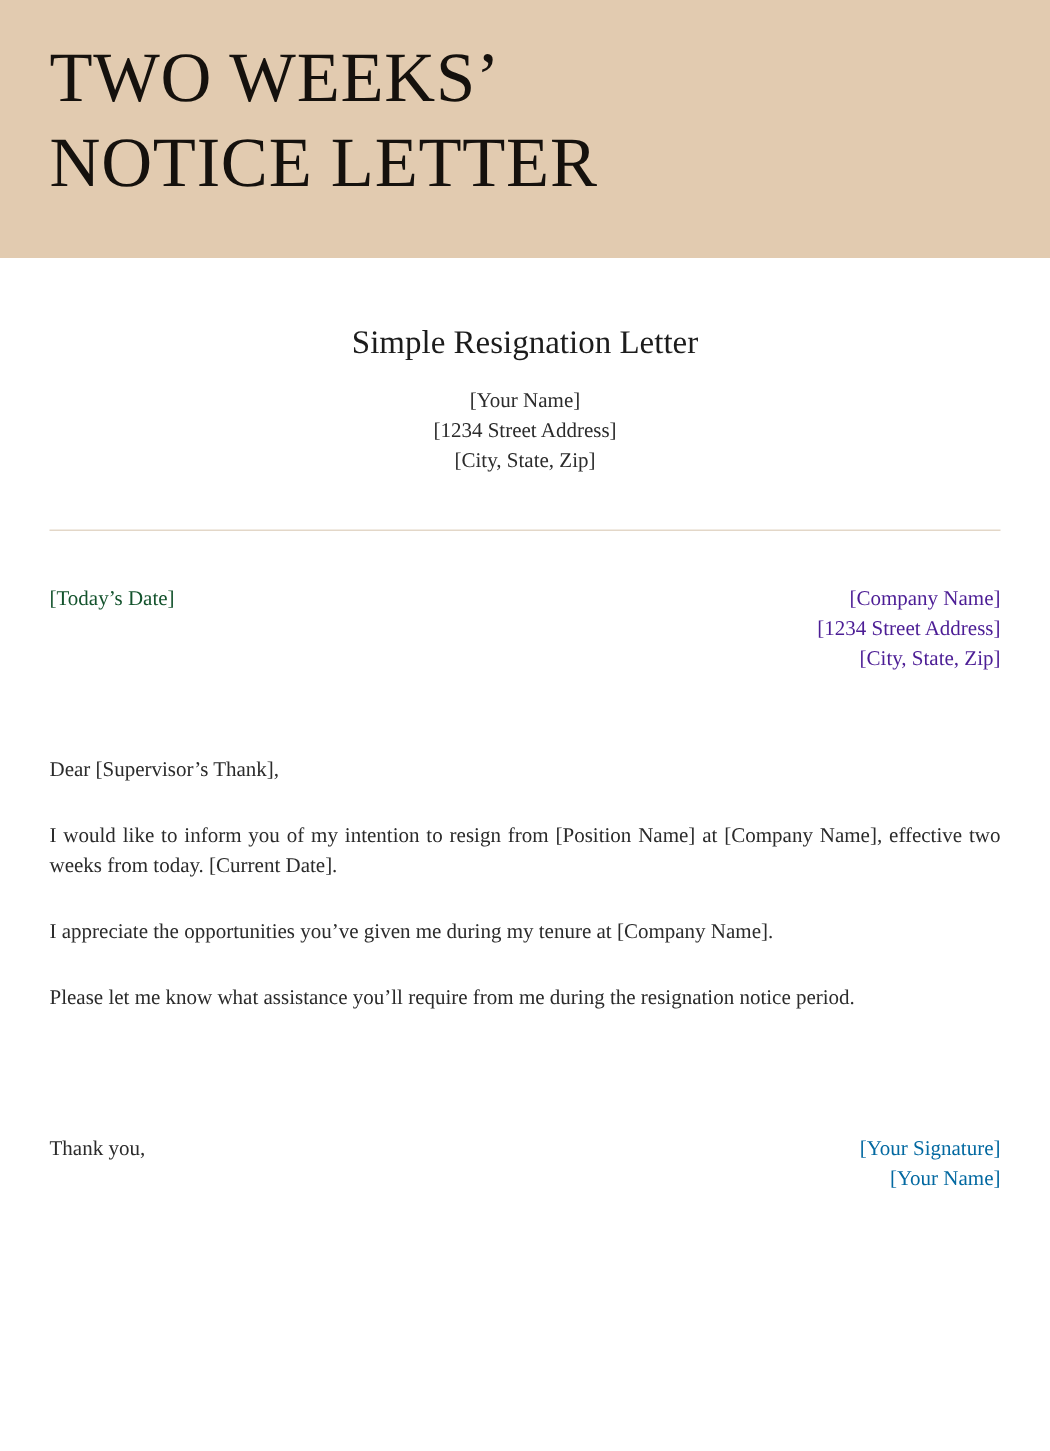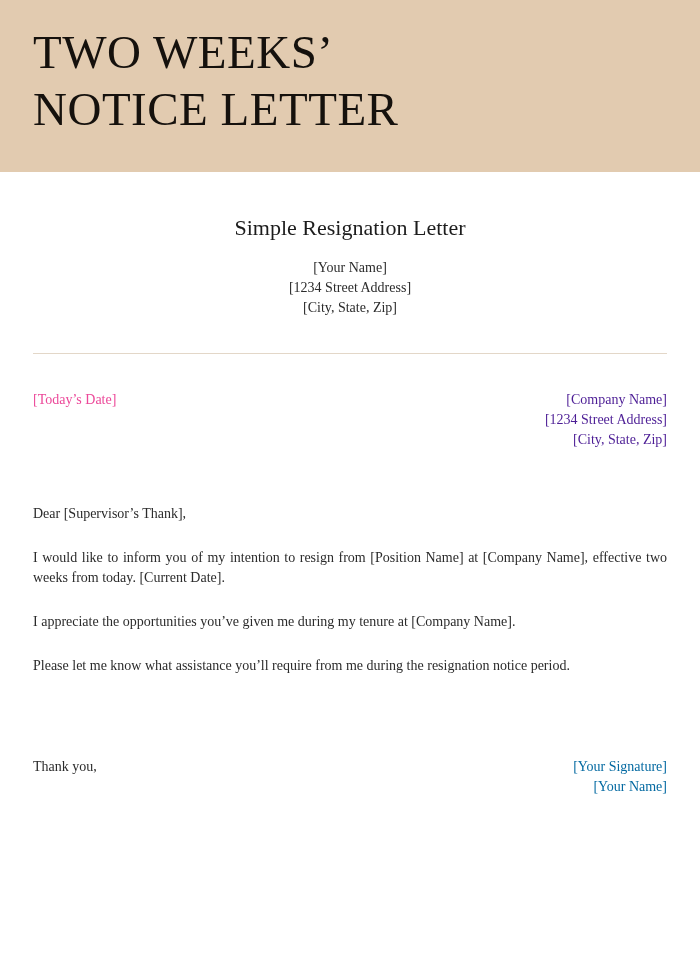--- a/index.html
+++ b/index.html
@@ -90,21 +90,21 @@
   
   .meta-row {
     display: flex;
     justify-content: space-between;
     align-items: flex-start;
     padding-top: 36px;
   }
   .date-text {
     font-size: 14px;
     line-height: 20px;
-    color: #ec4899;
+    color: #14532d;
   }
   .recipient-block {
     text-align: right;
     font-size: 14px;
     line-height: 20px;
     color: #4c1d95;
   }
   .recipient-block .addr-line {
     display: block;
   }

